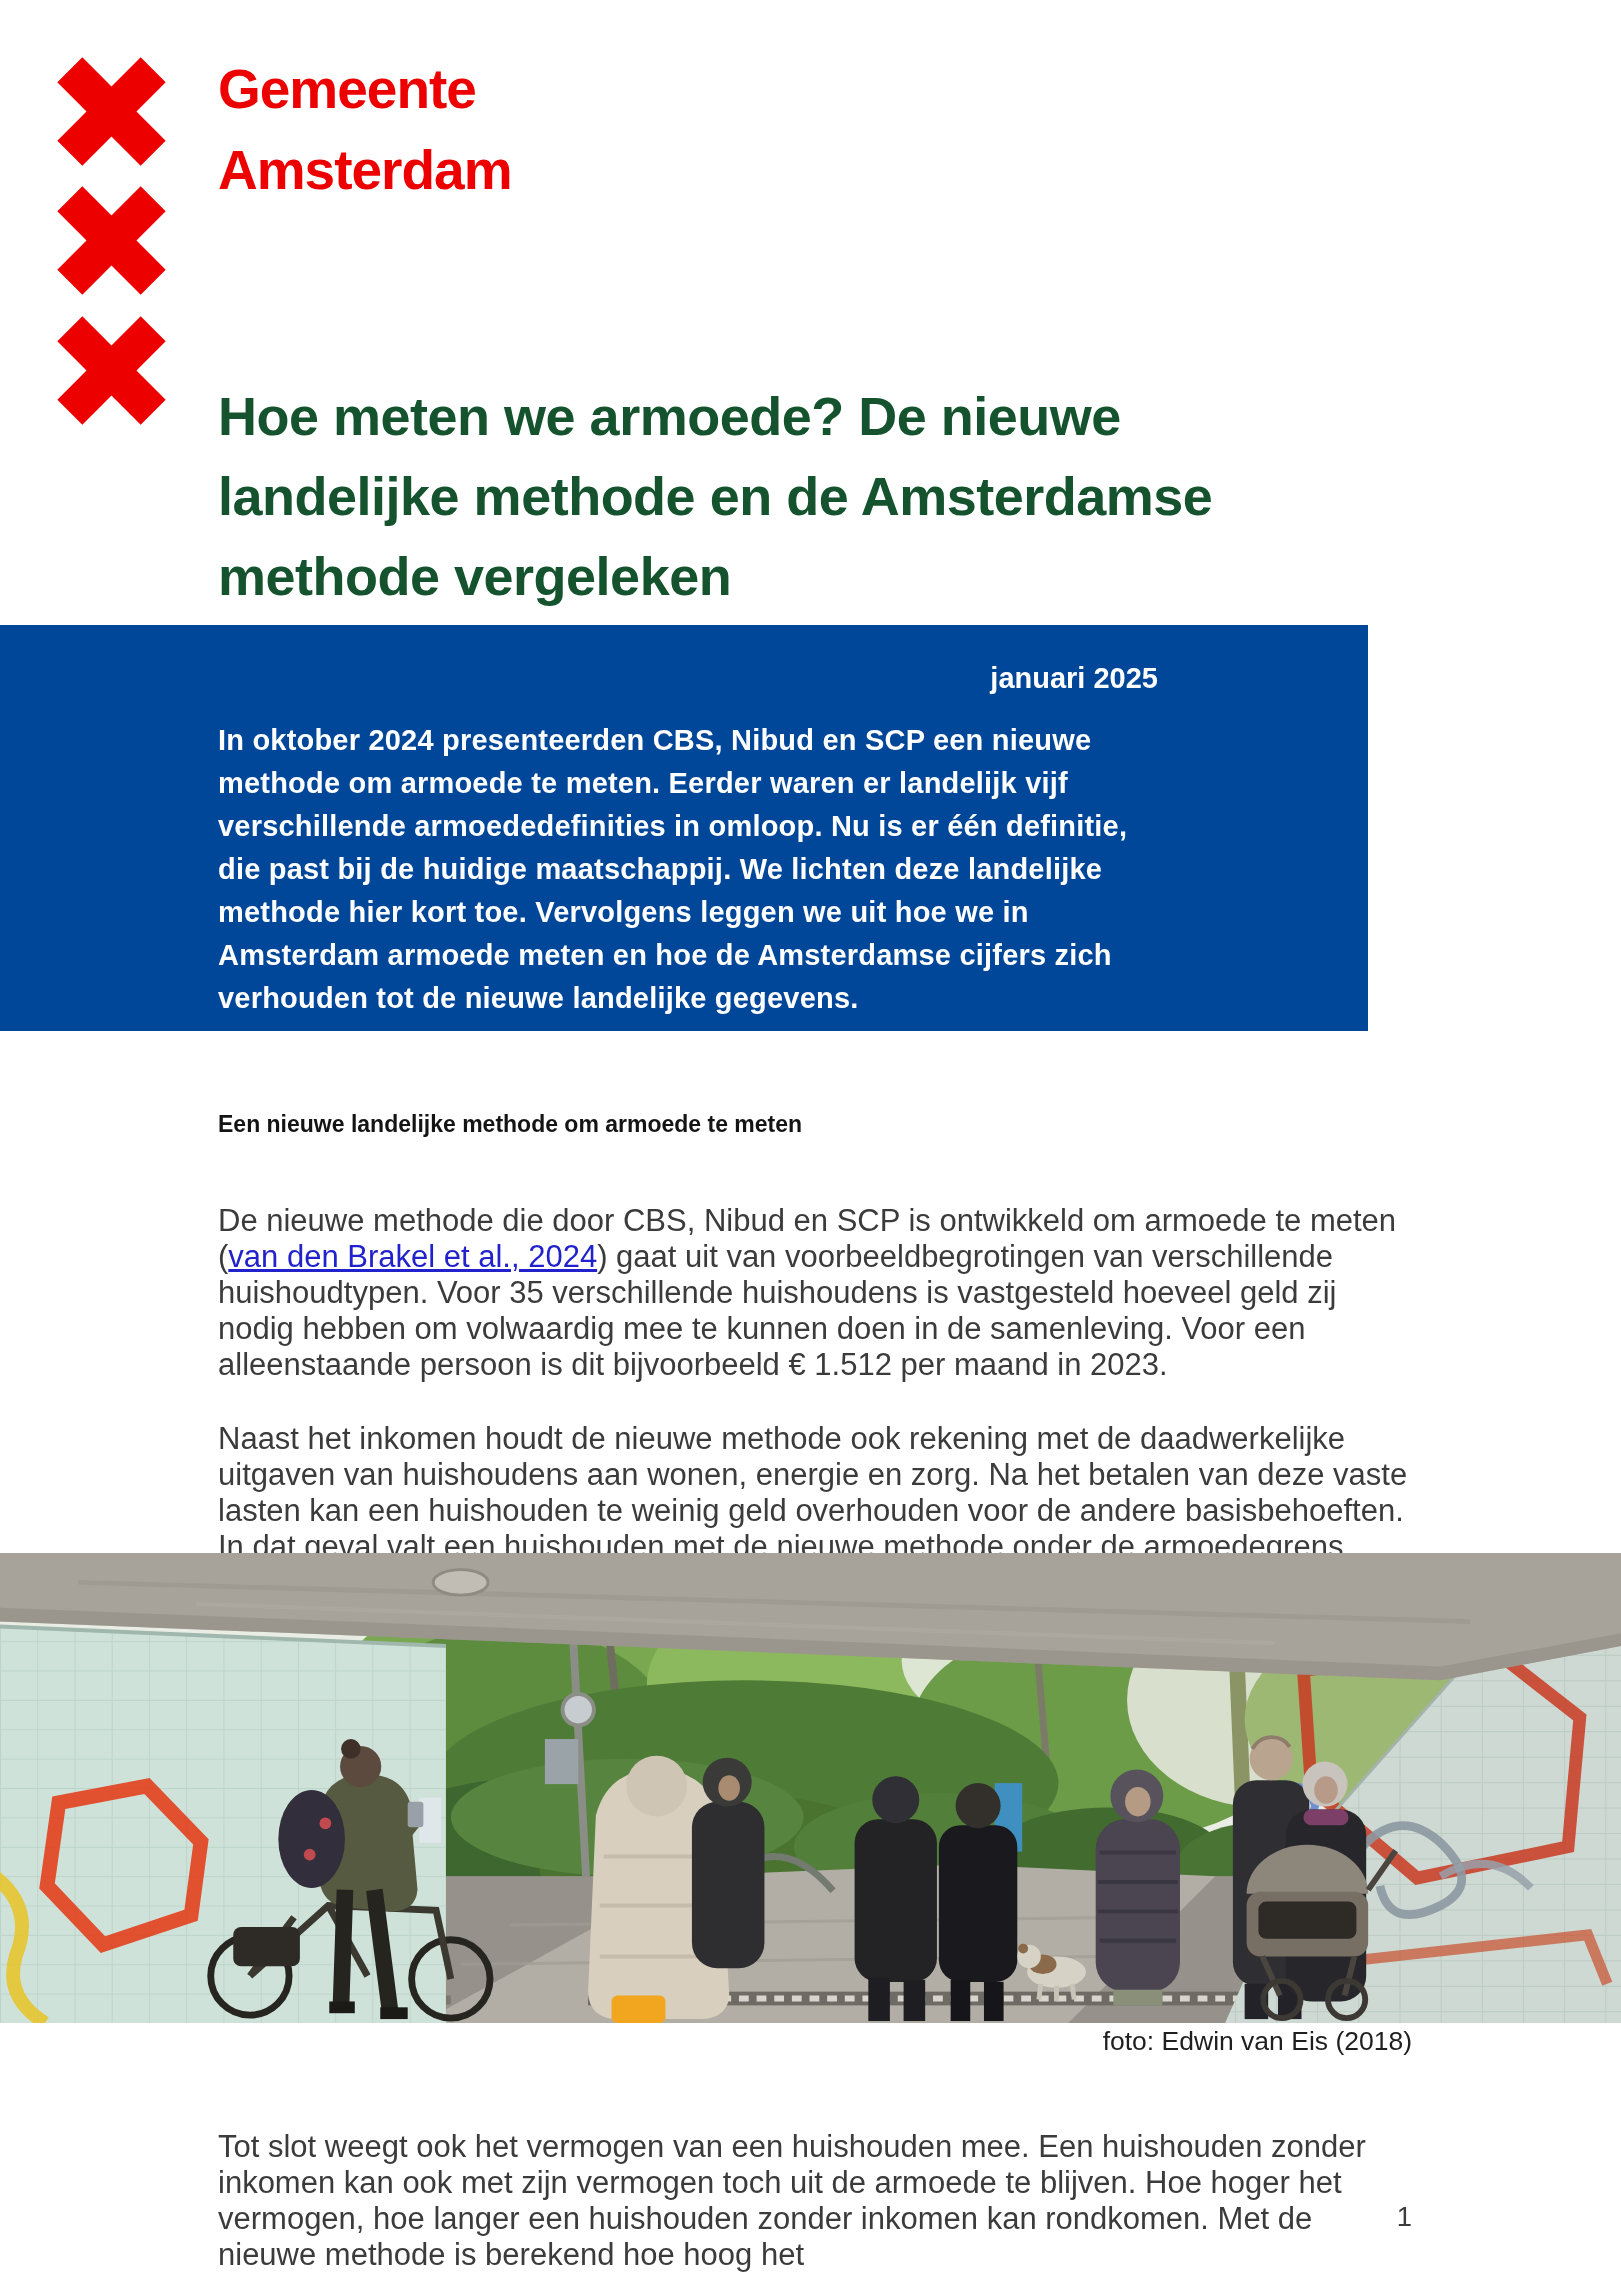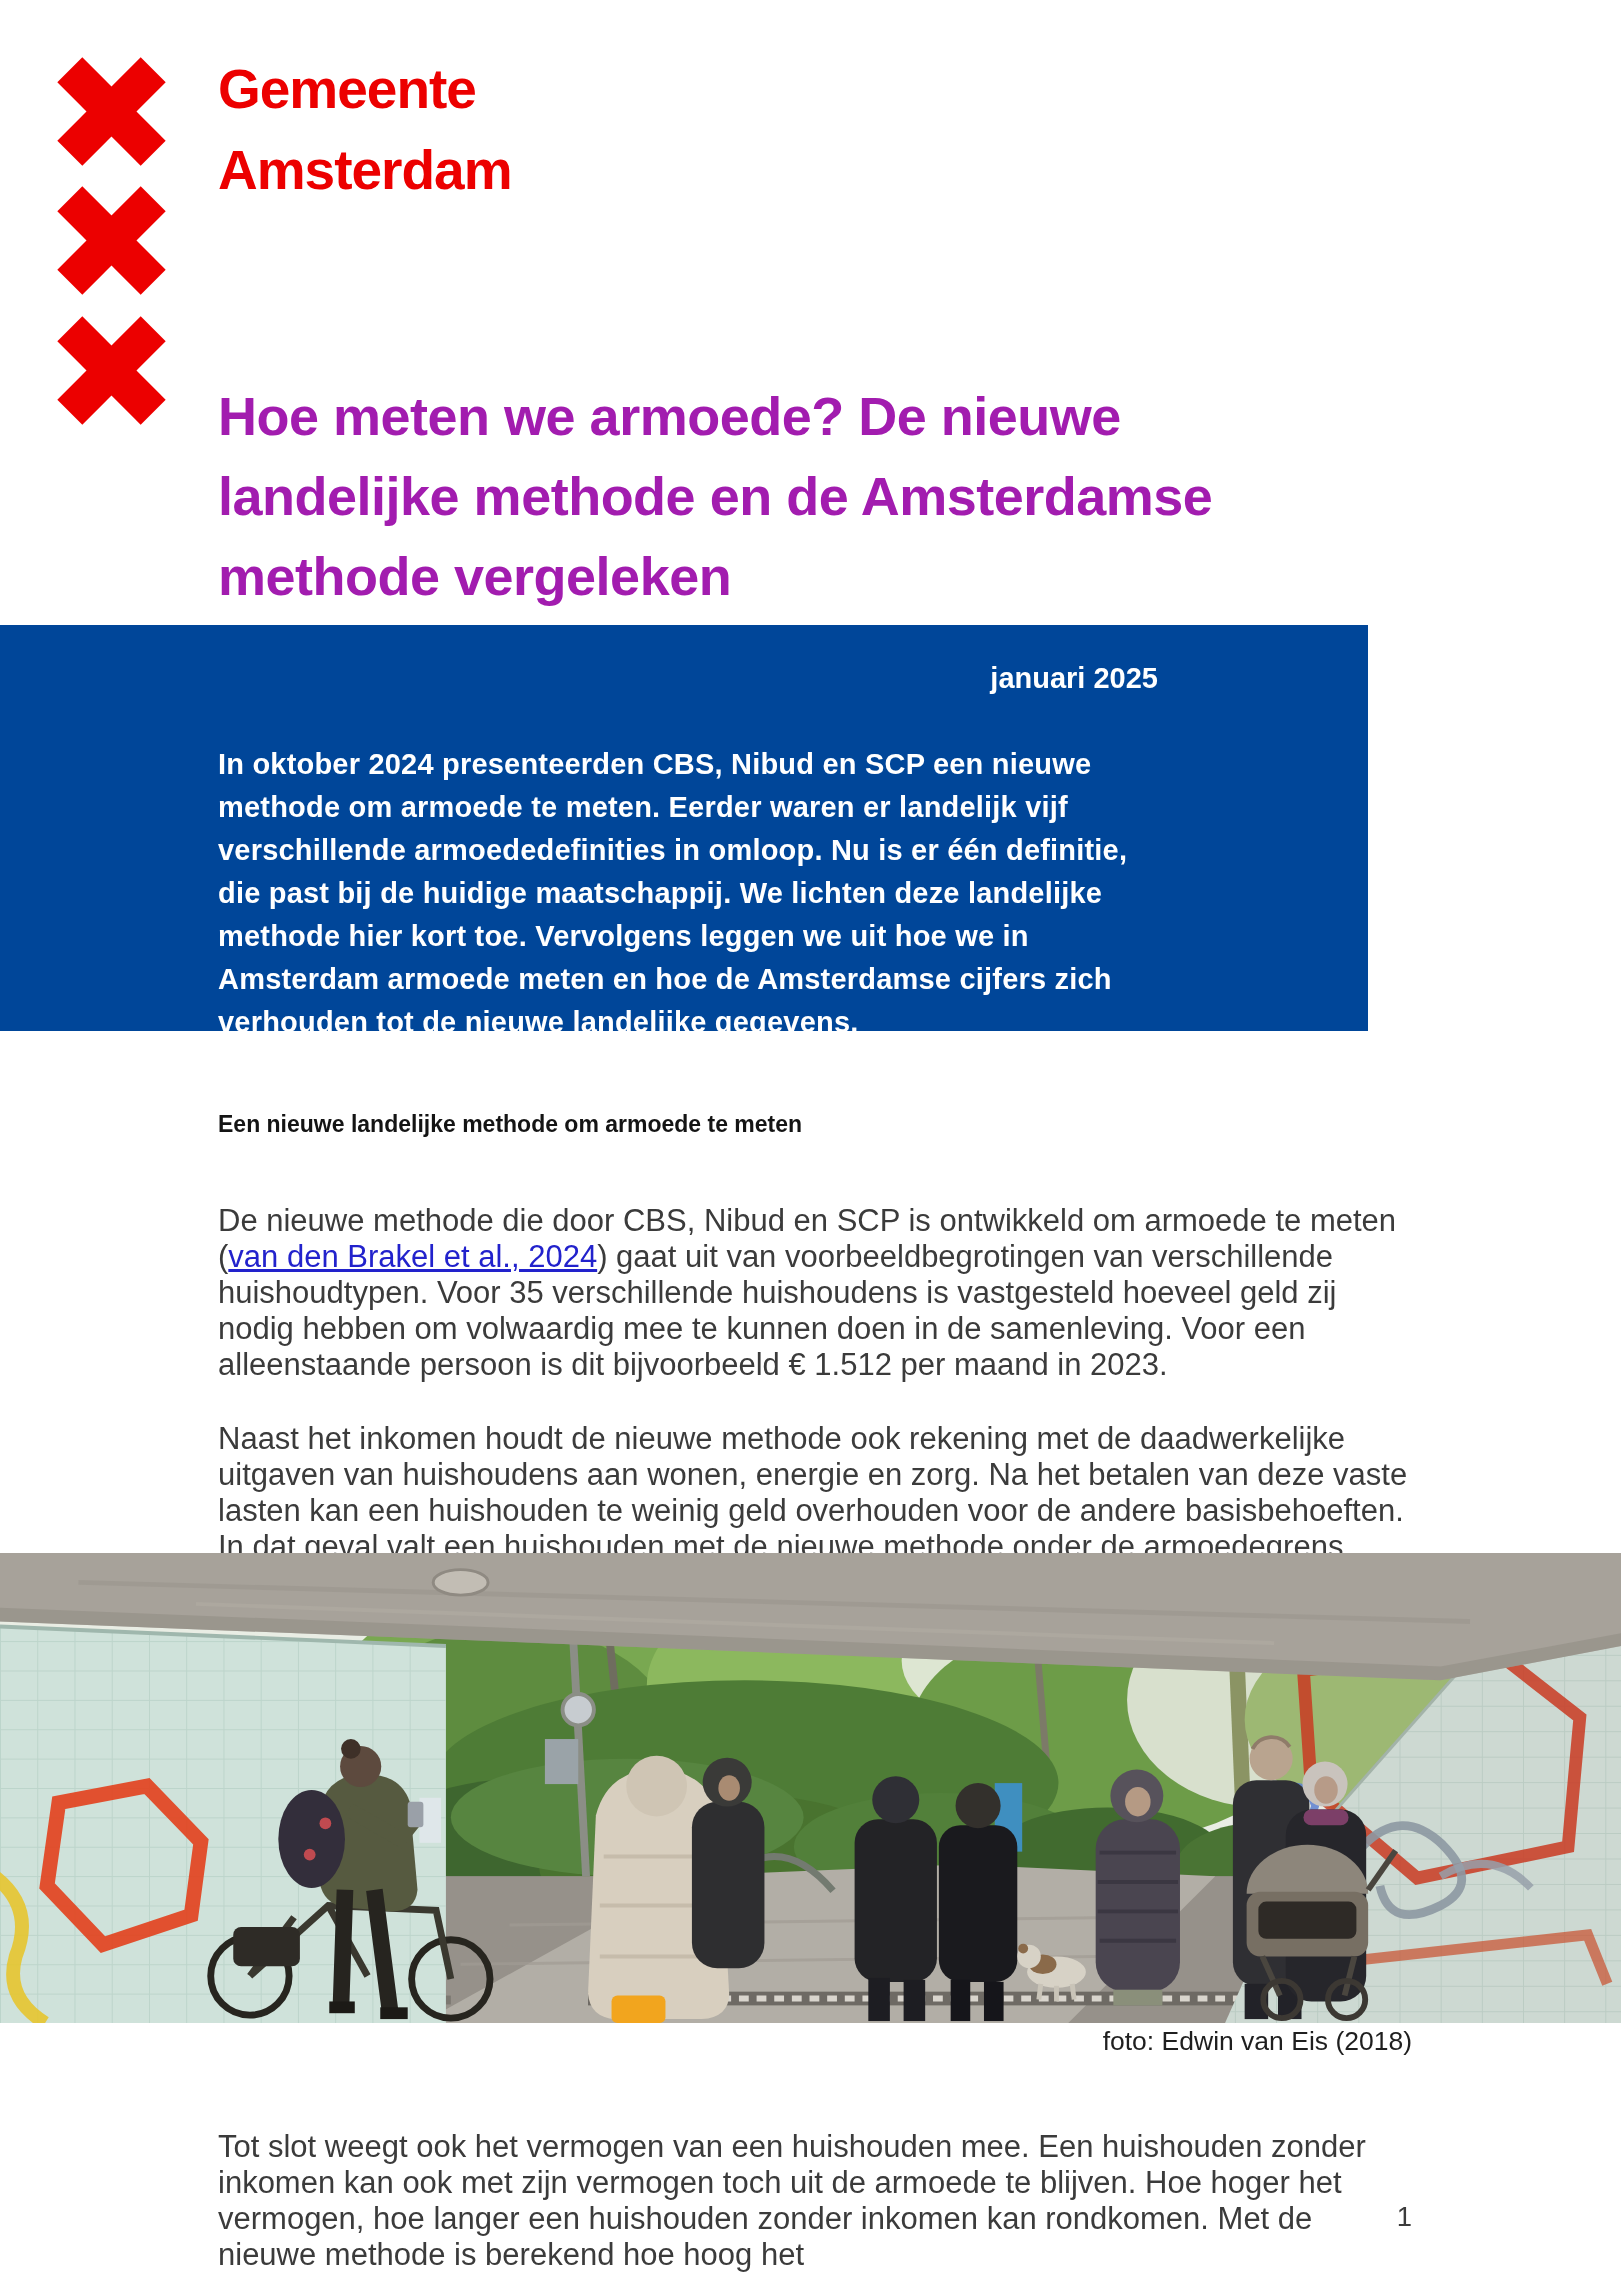--- a/index.html
+++ b/index.html
@@ -16,35 +16,35 @@
   .brand{
     position:absolute;left:218px;top:49px;
     font-size:55px;font-weight:bold;line-height:81px;
     letter-spacing:-1px;
     color:var(--brand-red,#ec0000);
   }
   
   .doc-title{
     position:absolute;left:218px;top:376px;
     font-size:54px;font-weight:bold;line-height:80px;
-    letter-spacing:-0.5px;color:#a21caf;white-space:nowrap;
+    letter-spacing:-0.5px;color:#14532d;white-space:nowrap;
   }
   
   .banner{
     position:absolute;left:0;top:625px;width:1368px;height:406px;
     background:var(--brand-blue,#004699);
     box-sizing:border-box;
     padding:39px 210px 0 218px;
     color:#ffffff;
   }
   .banner-date{
     text-align:right;font-size:29px;font-weight:bold;line-height:29px;
   }
   .banner-text{
-    margin-top:50px;font-size:29px;font-weight:bold;line-height:43px;
+    margin-top:26px;font-size:29px;font-weight:bold;line-height:43px;
     letter-spacing:0.2px;
   }
   
   .section-heading{
     position:absolute;left:218px;top:1084px;width:1196px;
     font-size:23px;font-weight:bold;color:#141414;margin-top:27px;
   }
   .body-par{
     position:absolute;left:218px;width:1196px;
     font-size:31px;line-height:36px;color:#3b3b3b;

